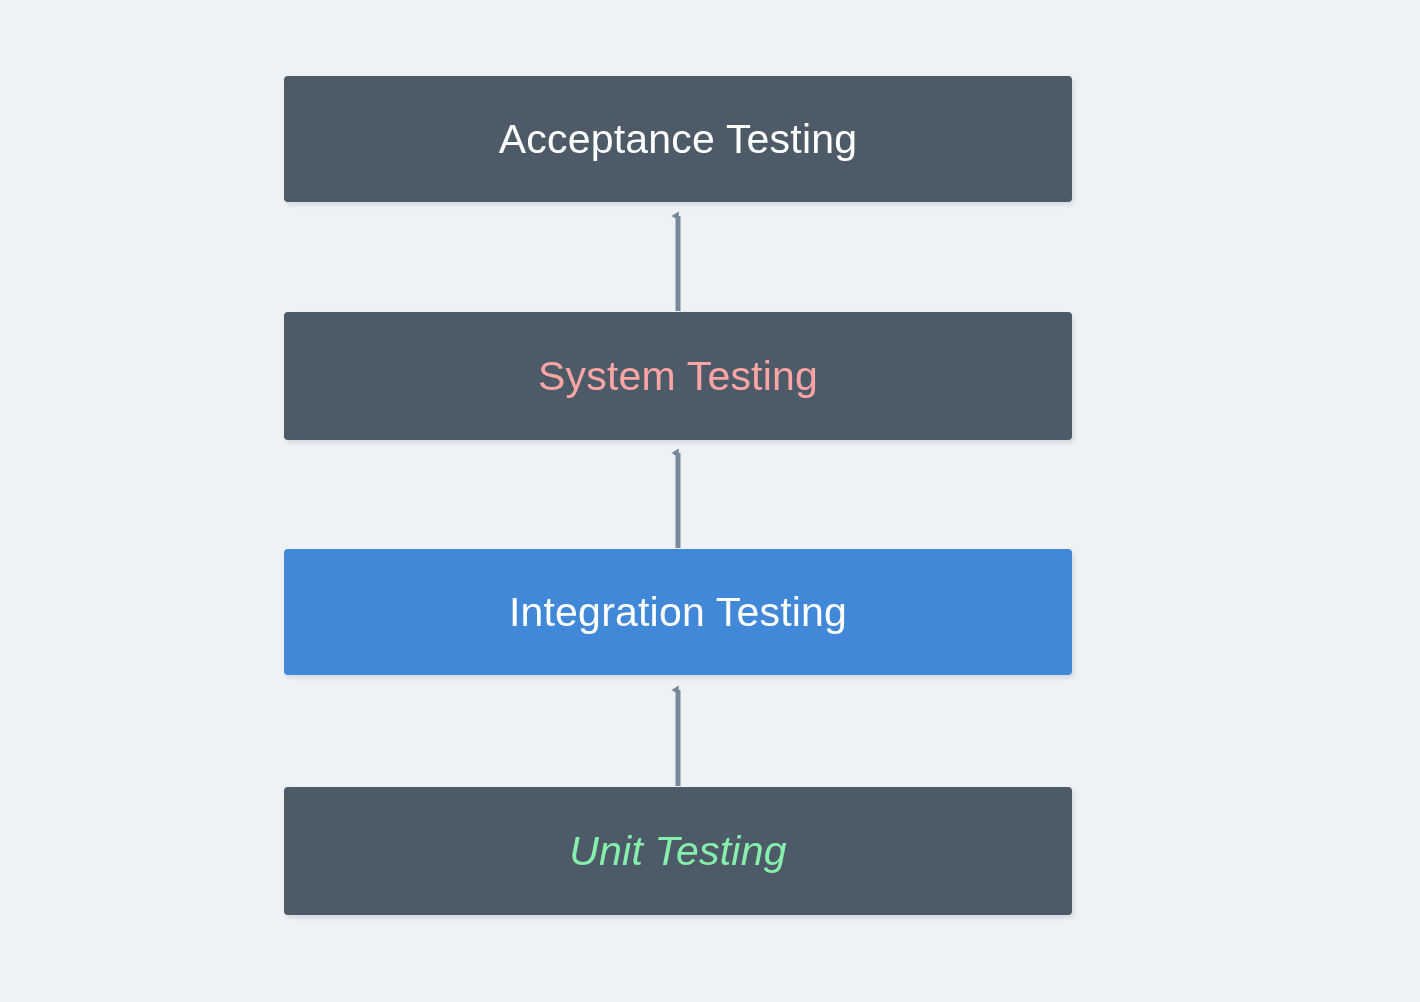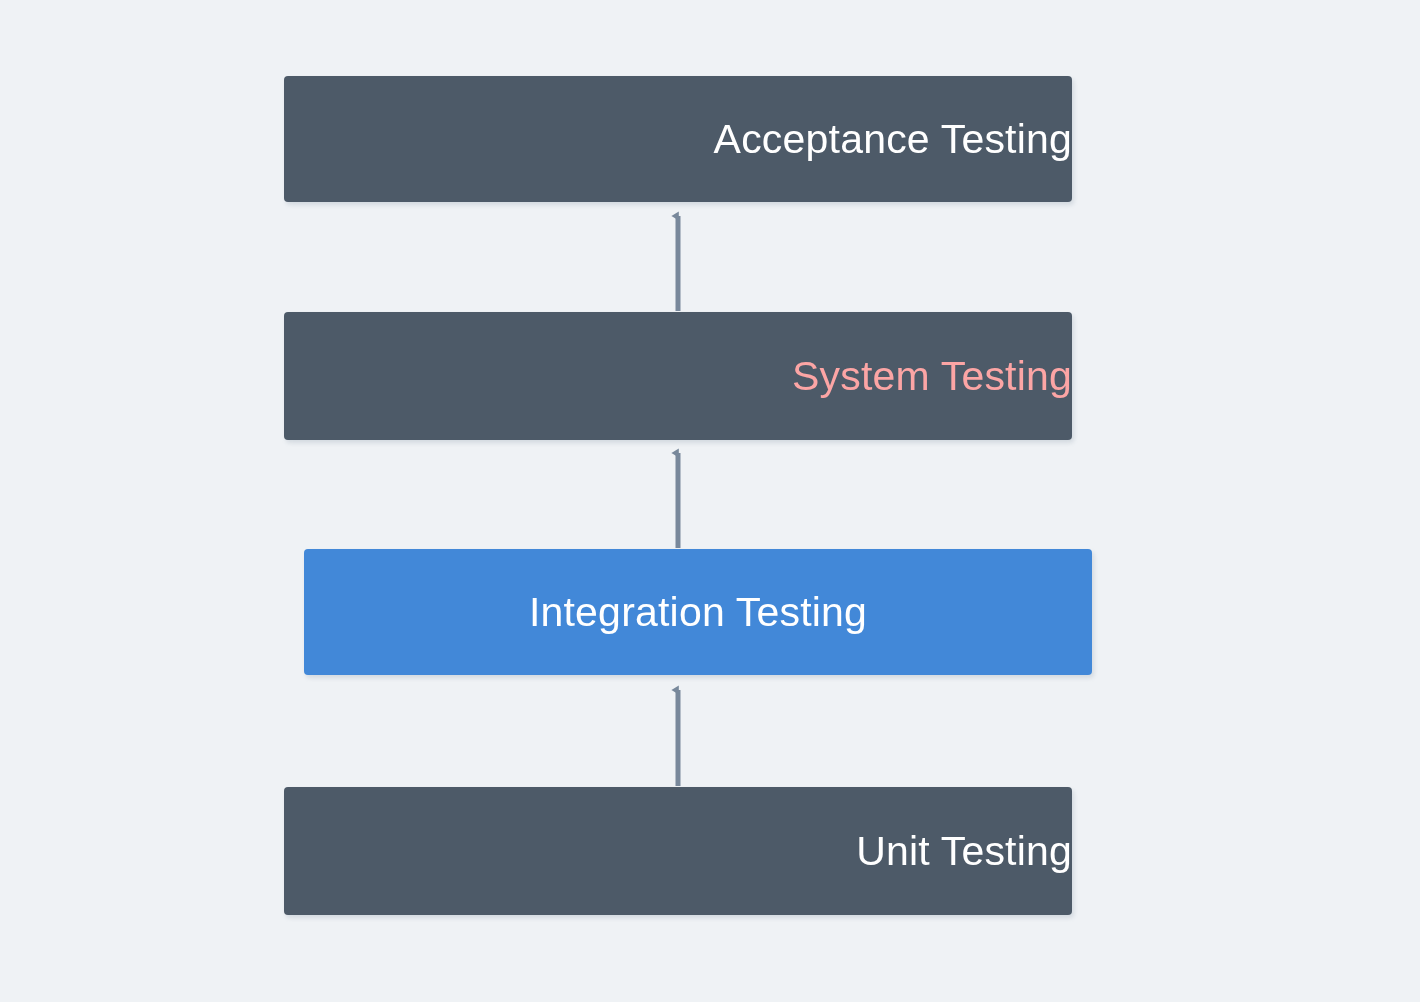--- a/index.html
+++ b/index.html
@@ -28,42 +28,41 @@
     border-radius: 4px;
     box-sizing: border-box;
     display: flex;
     align-items: center;
     justify-content: center;
     box-shadow: 2px 3px 4px rgba(120, 136, 155, 0.22);
   }
 
   .node-box.dark {
     background: #4d5a68;
-    justify-content: flex-end;
   }
 
   .node-box.highlight {
     background: #4288d8;
   }
 
   .node-label {
     color: #ffffff;
     font-family: "Liberation Sans", sans-serif;
     font-size: 41px;
     font-weight: 400;
     letter-spacing: 0.2px;
     line-height: 1;
     white-space: nowrap;
     text-align: center;
   }
 
   
   #node-acceptance { top: 76px;  height: 126px; }
   #node-system     { top: 312px; height: 128px; }
-  #node-integration{ top: 549px; height: 126px; margin-left: 20px; }
+  #node-integration{ top: 549px; height: 126px; }
   #node-unit       { top: 787px; height: 128px; }
 
   .connector {
     position: absolute;
     left: 0;
     top: 0;
     width: 1420px;
     height: 1002px;
     pointer-events: none;
     overflow: visible;
@@ -100,16 +99,16 @@
 
   <div id="node-system" class="node-box dark" style="background: rgb(77, 90, 104);">
     <span class="node-label" style="color: #fca5a5;">System Testing</span>
   </div>
 
   <div id="node-integration" class="node-box highlight" style="background: rgb(66, 136, 216);">
     <span class="node-label" style="color: rgb(255, 255, 255);">Integration Testing</span>
   </div>
 
   <div id="node-unit" class="node-box dark" style="background: rgb(77, 90, 104);">
-    <span class="node-label" style="color: #ffffff;">Unit Testing</span>
+    <span class="node-label" style="color: #86efac; font-style: italic;">Unit Testing</span>
   </div>
 
 </div>
 
 </body></html>

